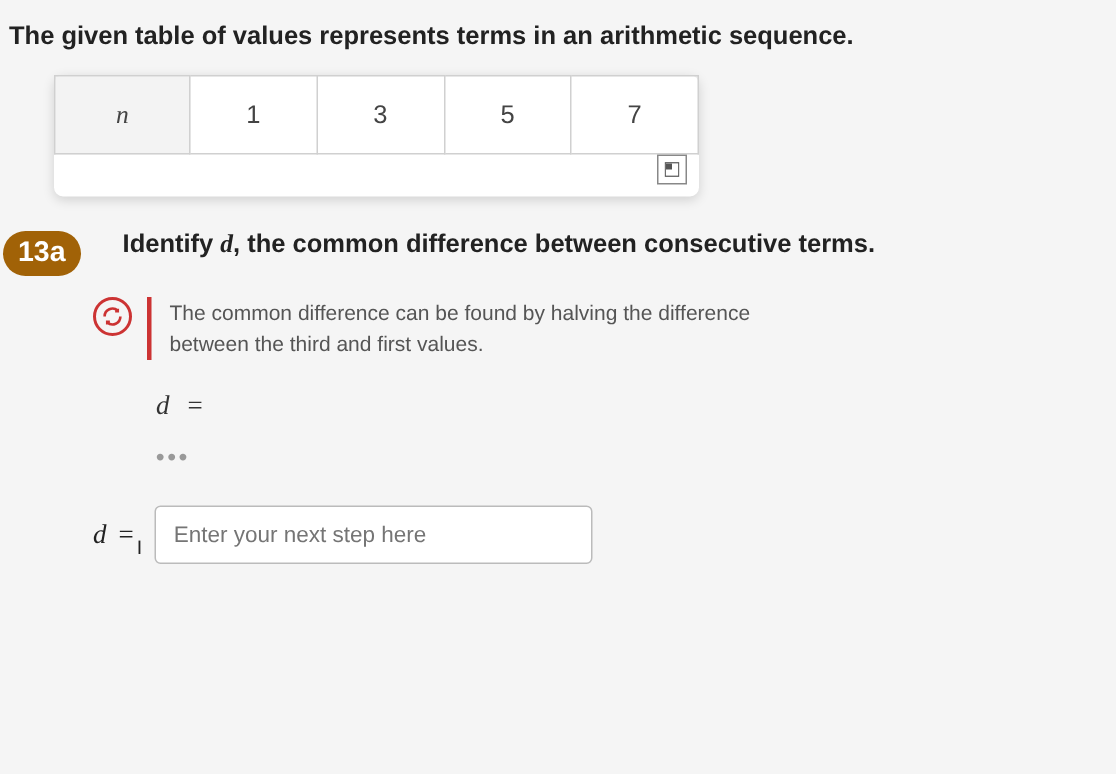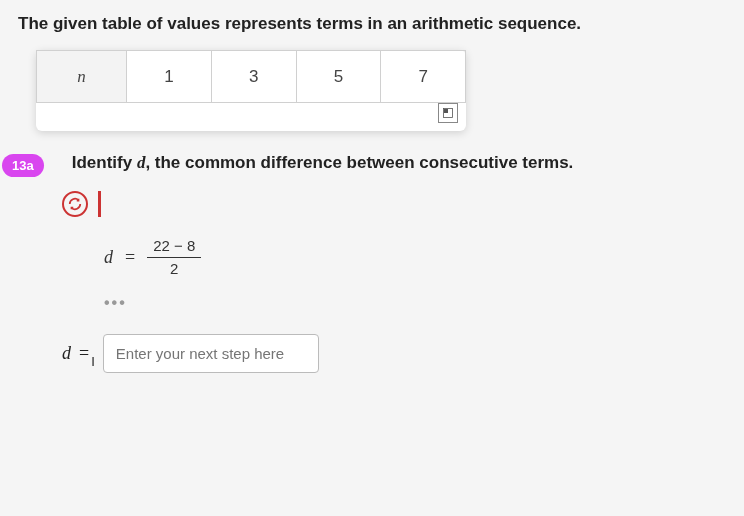--- a/index.html
+++ b/index.html
@@ -7,21 +7,21 @@
       font-family: -apple-system, BlinkMacSystemFont, "Segoe UI", Arial, sans-serif;
       background: #f5f5f5;
       width: 744px;
       height: 516px;
       overflow: hidden;
       color: #222;
     }
     .title {
       font-weight: 700;
       font-size: 17px;
-      padding: 14px 18px 16px 18px;
+      padding: 14px 18px 16px 6px;
     }
     .table-wrap {
       background: #fff;
       border-radius: 6px;
       box-shadow: 0 2px 8px rgba(0,0,0,0.15);
       margin-left: 36px;
       width: 430px;
       padding-bottom: 28px;
       position: relative;
     }
@@ -55,24 +55,24 @@
       align-items: center;
       justify-content: center;
     }
     .flag-btn svg { width: 10px; height: 10px; }
     .q-row {
       display: flex;
       align-items: flex-start;
       margin-top: 22px;
     }
     .badge {
-      background: #d946ef;
+      background: #a16207;
       color: #fff;
       font-weight: 700;
-      font-size: 13px;
+      font-size: 19px;
       border-radius: 999px;
       padding: 4px 10px;
       margin-left: 2px;
       margin-top: 1px;
     }
     .q-text {
       font-weight: 700;
       font-size: 17px;
       margin-left: 28px;
     }
@@ -146,21 +146,21 @@
       font-style: italic;
       font-size: 18px;
     }
     .answer-input {
       font-family: -apple-system, Arial, sans-serif;
       font-style: normal;
       font-size: 15px;
       padding: 10px 12px;
       border: 1px solid #bbb;
       border-radius: 4px;
-      width: 216px;
+      width: 292px;
       color: #15803d;
       background: #fff;
     }
     .cursor-mark {
       font-size: 13px;
       font-style: normal;
       font-family: Arial, sans-serif;
       position: relative;
       top: 8px;
       margin-left: -6px;
@@ -198,29 +198,29 @@
   </div>
 </div>
 
 <div class="hint-row">
   <div class="hint-icon">
     <svg viewBox="0 0 16 16">
         <path d="M2 8a6 6 0 0 1 10-4.5M14 8a6 6 0 0 1-10 4.5M12 2v2h-2M4 14v-2h2"></path>
       </svg>
   </div>
   <div class="hint-bar"></div>
+  <div class="hint-text">
+    <div>The common difference can be found by halving the difference</div>
+    <div>between the third and first values.</div>
+  </div>
 </div>
 
 <div class="work">
   <span>d</span>
   <span style="font-style:normal;">=</span>
-  <span class="frac">
-    <span class="num">22 − 8</span>
-    <span class="den">2</span>
-  </span>
 </div>
 
 <div class="dots">•••</div>
 
 <div class="answer-row">
   <span>d</span>
   <span style="font-style:normal;">=</span>
     <span class="cursor-mark">I</span>
   <input class="answer-input" type="text" placeholder="Enter your next step here" style="">
 </div>

